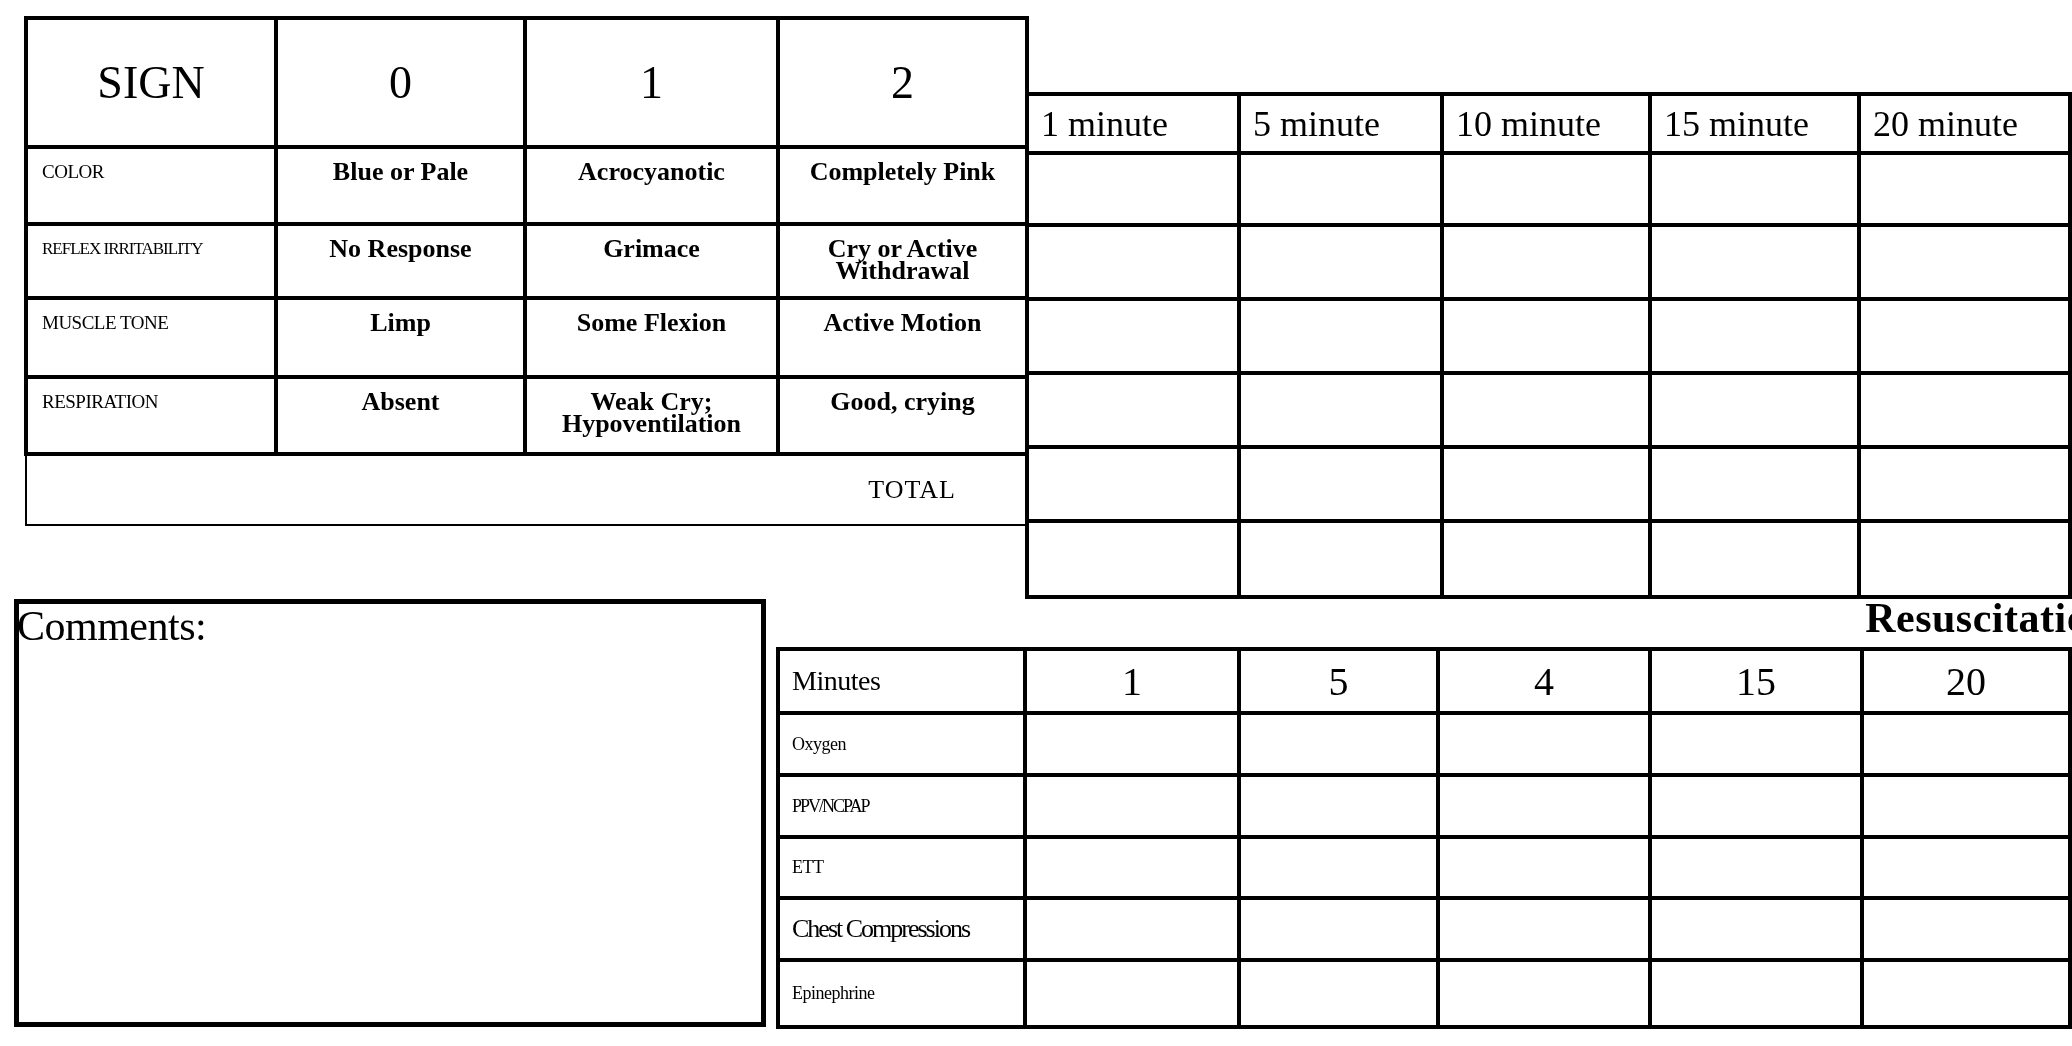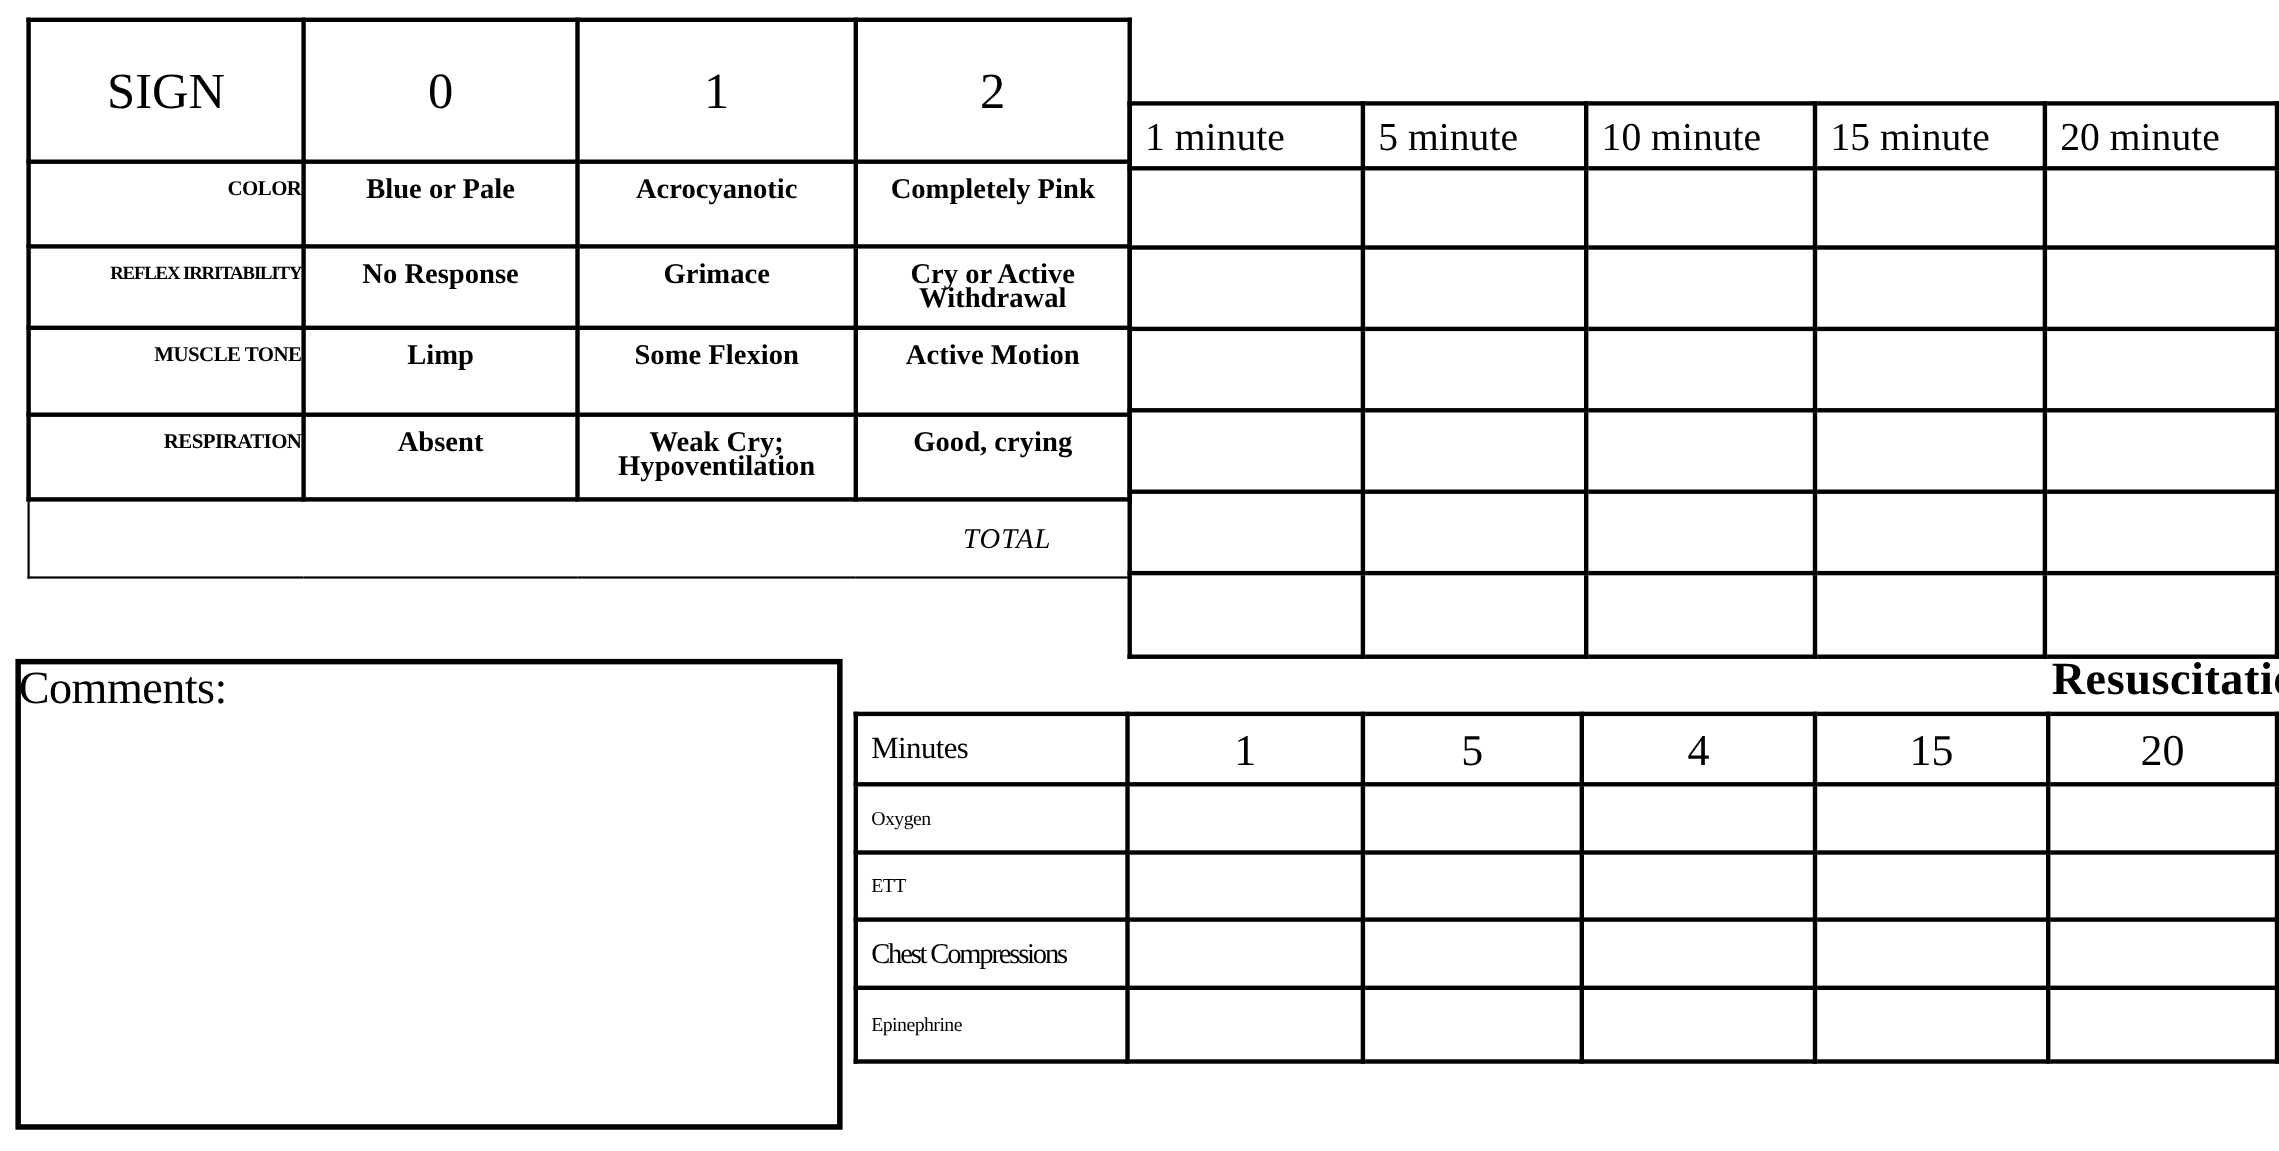--- a/index.html
+++ b/index.html
@@ -1,23 +1,23 @@
 <!DOCTYPE html>
 <html><head>
 <meta charset="utf-8">
 <style>
 html,body{margin:0;padding:0;background:#fff;}
 body{width:2072px;height:1046px;position:relative;overflow:hidden;font-family:"Liberation Serif",serif;color:#000;}
 .box{position:absolute;box-sizing:border-box;}
 table{border-collapse:collapse;position:absolute;table-layout:fixed;}
 td{border:4px solid #000;box-sizing:border-box;padding:0;vertical-align:top;}
 .apgar td{text-align:center;font-weight:bold;font-size:26px;line-height:22px;padding-top:12px;}
-.apgar td.sign{text-align:right;font-weight:bold;font-size:19px;padding-left:14px;padding-top:12px;letter-spacing:-0.5px;}
+.apgar td.sign{text-align:left;font-weight:normal;font-size:19px;padding-left:14px;padding-top:12px;letter-spacing:-0.5px;}
 .apgar tr.hdr td{font-weight:normal;font-size:46px;vertical-align:middle;padding-top:0;}
-.apgar td.total{border:none;border-top:4px solid #ef4444;text-align:right;font-weight:normal;font-size:26px;padding-right:70px;vertical-align:middle;padding-top:0;letter-spacing:1px;font-style:italic;}
+.apgar td.total{border:none;border-top:4px solid #ef4444;text-align:right;font-weight:normal;font-size:26px;padding-right:70px;vertical-align:middle;padding-top:0;letter-spacing:1px;}
 .times td{font-size:36px;padding-left:12px;vertical-align:middle;}
 .resus td{font-size:28px;text-align:center;vertical-align:middle;}
 .resus td.lbl{text-align:left;padding-left:12px;font-size:18px;letter-spacing:-0.5px;}
 .resus tr.hdr td{font-size:40px;}
 .resus tr.hdr td.lbl{font-size:28px;}
 </style>
 </head>
 <body>
 
 <table class="apgar" style="left:24px;top:16px;width:1001px;">
@@ -150,20 +150,28 @@
     <td>20</td>
   </tr>
   <tr style="height:62px;">
     <td class="lbl">Oxygen</td>
     <td></td>
         <td></td>
         <td></td>
         <td></td>
         <td></td>
   </tr>
+  <tr style="height:62px;">
+    <td class="lbl" style="letter-spacing:-2px;">PPV/NCPAP</td>
+    <td></td>
+        <td></td>
+        <td></td>
+        <td></td>
+        <td></td>
+  </tr>
   <tr style="height:61px;">
     <td class="lbl">ETT</td>
     <td></td>
         <td></td>
         <td></td>
         <td></td>
         <td></td>
   </tr>
   <tr style="height:62px;">
     <td class="lbl" style="font-size:26px;letter-spacing:-2px;">Chest Compressions</td>

